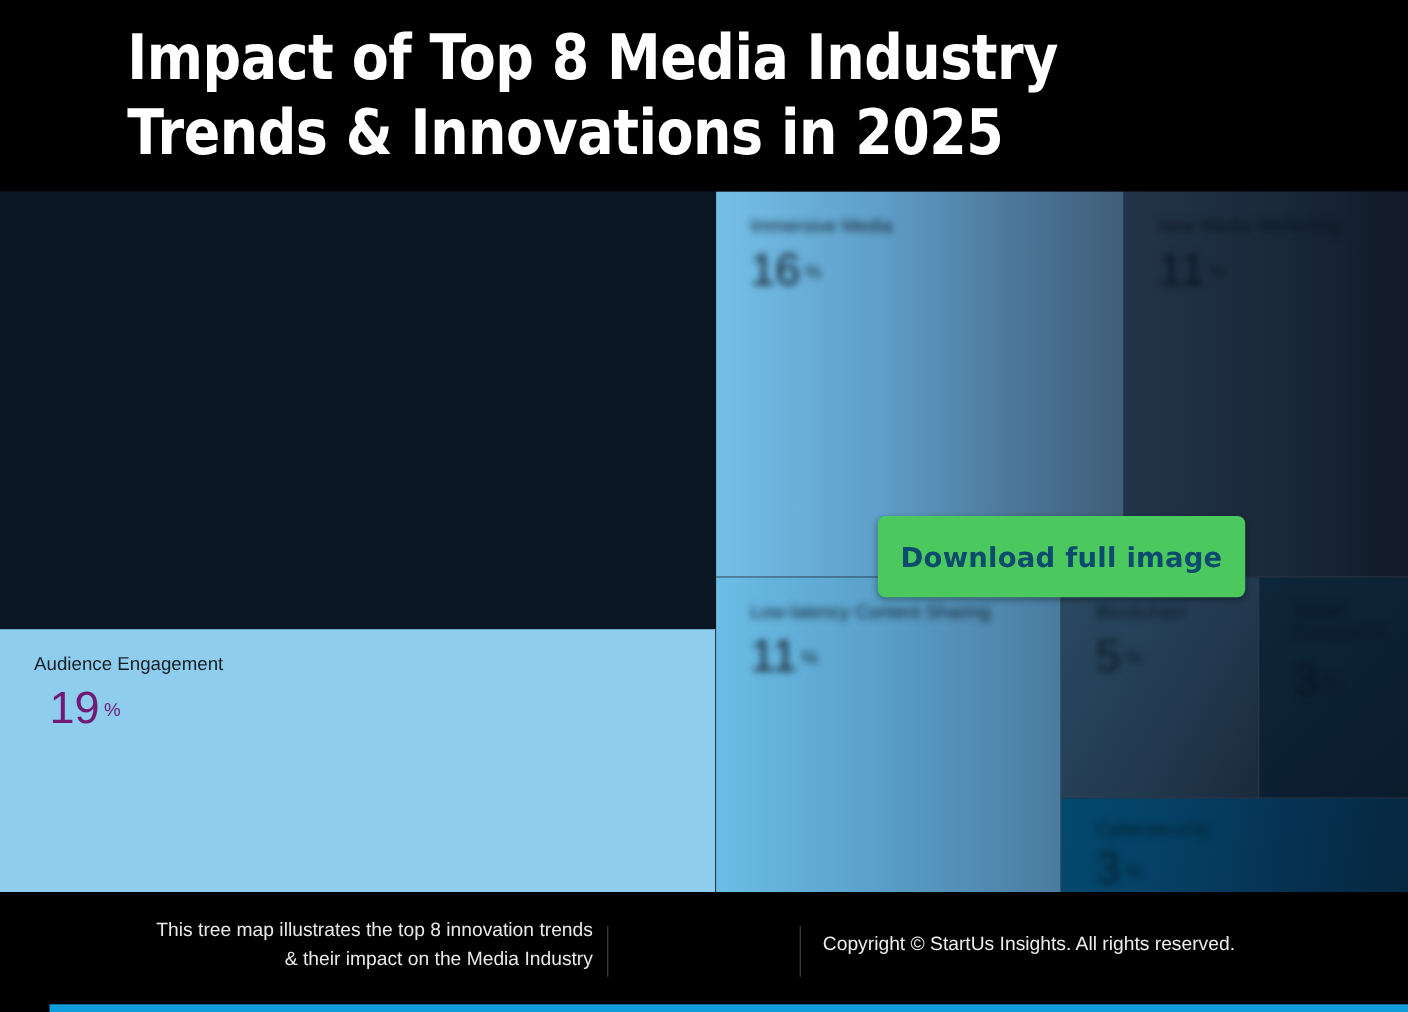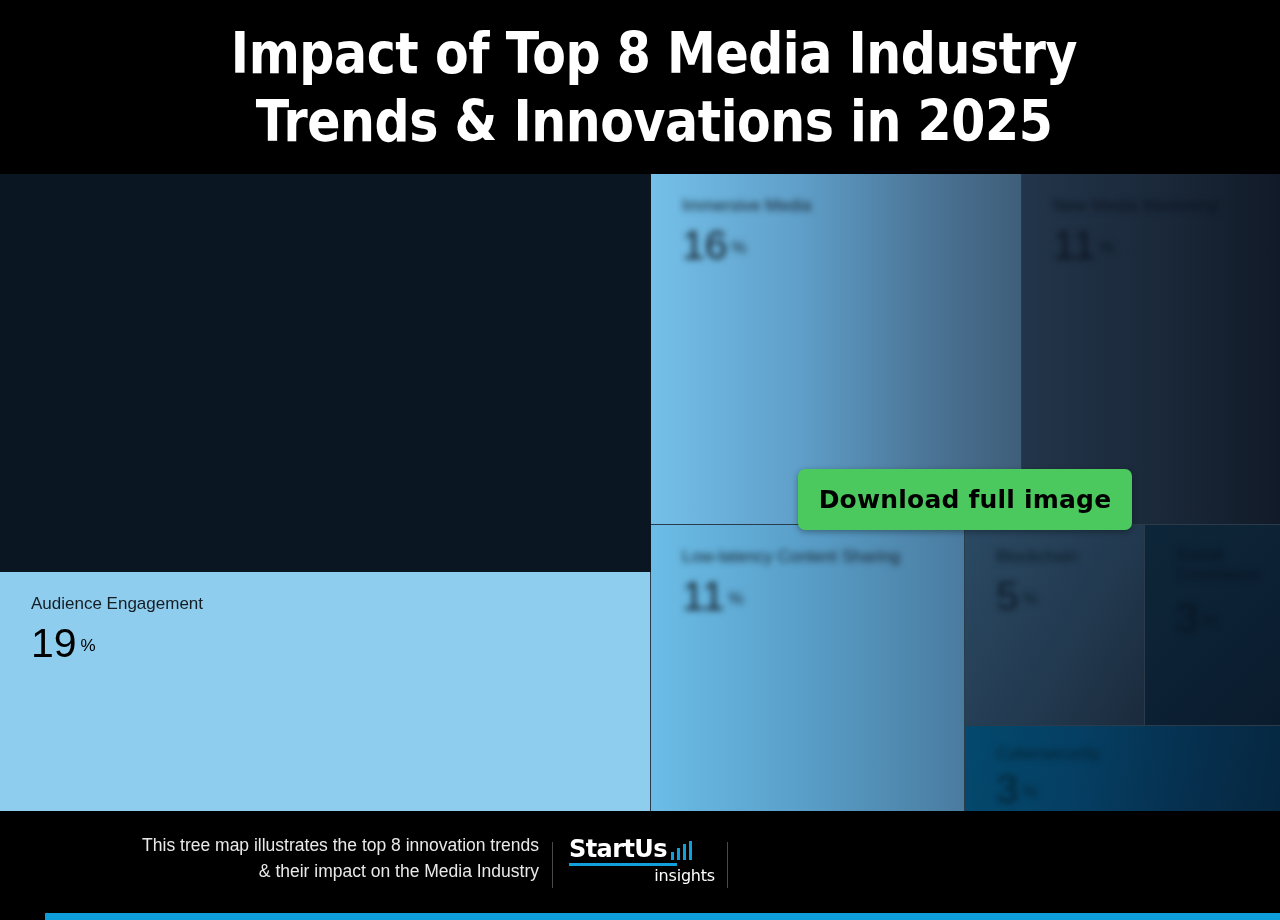--- a/index.html
+++ b/index.html
@@ -5,21 +5,21 @@
   * { margin:0; padding:0; box-sizing:border-box; }
   html, body { width:1280px; height:920px; background:#000; overflow:hidden; }
   body { font-family:"Liberation Sans", sans-serif; }
 
   #page { position:relative; width:1280px; height:920px; background:#000; }
 
   
   .title-bar{
     position:absolute; left:0; top:0; width:1280px; height:174px;
     background:#000; display:flex; flex-direction:column;
-    align-items:center; justify-content:center;padding-left:28px;
+    justify-content:center;padding-left:28px;
   }
   .title-line{
     color:#fff; font-family:"DejaVu Sans", sans-serif;
     font-weight:700; font-size:57px; line-height:68px;
     letter-spacing:-0.5px; white-space:nowrap;
     transform:scaleX(0.86); transform-origin:center;
   }
 
   
   .treemap{ position:absolute; left:0; top:174px; width:1280px; height:637px;
@@ -34,24 +34,24 @@
                    vertical-align:6px; }
   .blurred{ filter:blur(3.2px); }
 
   
   .b-r{ box-shadow: inset -1px 0 0 #2a3c4c; }
   .b-b{ box-shadow: inset 0 -1px 0 #2a3c4c; }
   .b-rb{ box-shadow: inset -1px 0 0 #2a3c4c, inset 0 -1px 0 #2a3c4c; }
 
   
   .dl-btn{
-    position:absolute; left:798px; top:469px; width:334px; height:61px;
+    position:absolute; left:798px; top:469px; width:334px; height:74px;
     background:#4cc95e; border-radius:7px; border:none; cursor:pointer;
     display:flex; align-items:center; justify-content:center;
-    color:#000000; font-family:"DejaVu Sans", sans-serif;
+    color:#0c4a6e; font-family:"DejaVu Sans", sans-serif;
     font-weight:700; font-size:25px; letter-spacing:0.2px;
     box-shadow:0 2px 6px rgba(0,0,0,.35);
   }
 
   
   .footer{ position:absolute; left:0; top:811px; width:1280px; height:109px;
            background:#000; }
   .f-caption{ position:absolute; right:741px; top:21px; width:560px;
               text-align:right; color:#e9e9e9; font-size:17.5px;
               line-height:26px; }
@@ -89,21 +89,21 @@
   <div class="title-bar">
     <div class="title-line">Impact of Top 8 Media Industry</div>
     <div class="title-line">Trends &amp; Innovations in 2025</div>
   </div>
 
   <div class="treemap">
 
 
     <div class="tile b-r" style="left:0px; top:398px; width:651px; height:273px; background:#8ecdee;">
       <div class="tl" style="color:#151d24;">Audience Engagement</div>
-      <div class="val" style="color:#000000;">
+      <div class="val" style="color:#701a75;margin-left:14px;">
         <span>19</span><span class="pct">%</span>
       </div>
     </div>
 
     <div class="tile b-rb" style="left:651px; top:0px; width:371px; height:351px;
                 background:linear-gradient(90deg,#74c0e9 0%,#5f9fc9 40%,#4b7496 75%,#3f5e79 100%);">
       <div class="tl blurred" style="color:#16222c;">Immersive Media</div>
       <div class="val blurred" style="color:#16222c;">
         <span>16</span><span class="pct">%</span>
       </div>
@@ -155,30 +155,18 @@
 
   <div class="footer">
     <div class="f-caption">
       <div>This tree map illustrates the top 8 innovation trends</div>
       <div>&amp; their impact on the Media Industry</div>
     </div>
     <div class="f-div l"></div>
     <div class="f-div r"></div>
   </div>
 
-  <div class="logo">
-    <div class="logo-top">
-      <span class="logo-word">StartUs</span>
-      <span class="logo-bars">
-        <i></i>
-          <i></i>
-          <i></i>
-          <i></i>
-      </span>
-    </div>
-    <div class="logo-rule"></div>
-    <div class="logo-sub">insights</div>
-  </div>
 
+  <div class="f-copy">Copyright © StartUs Insights. All rights reserved.</div>
 
   <div class="bottom-bar"></div>
 
 </div>
 
 </body></html>

